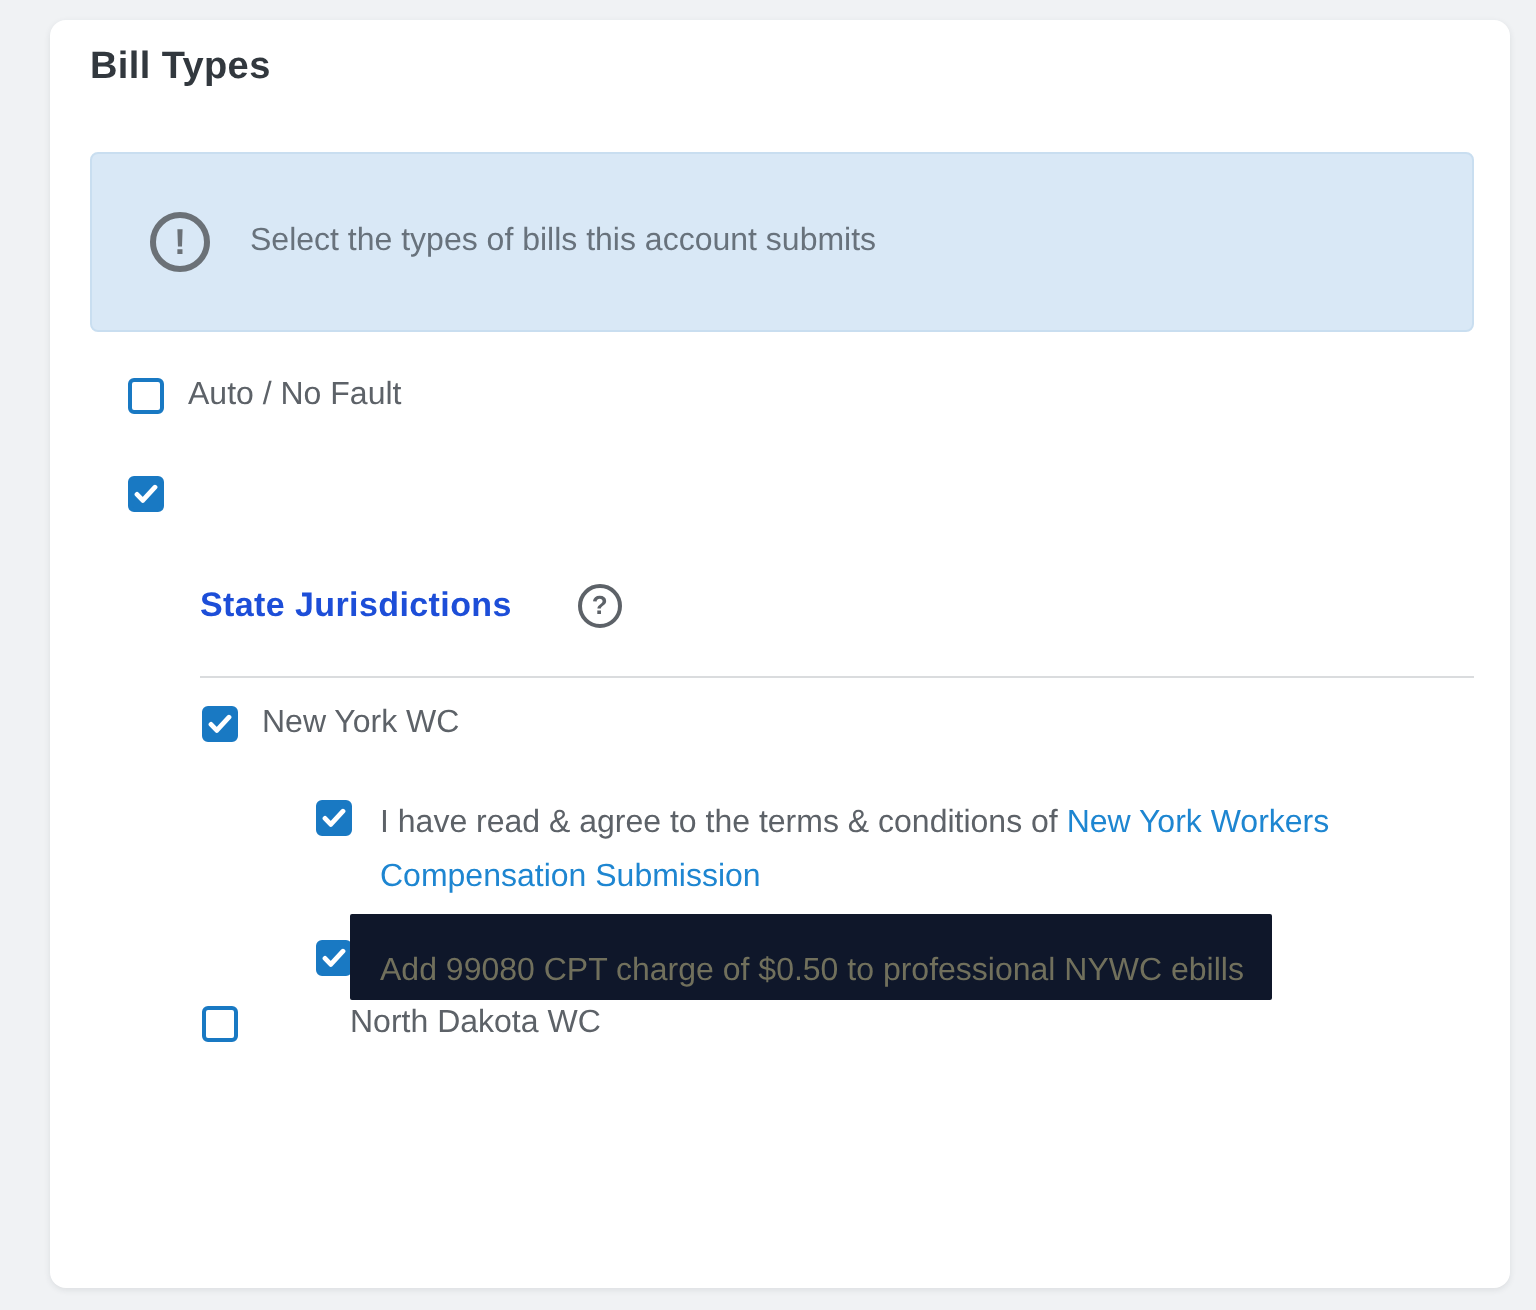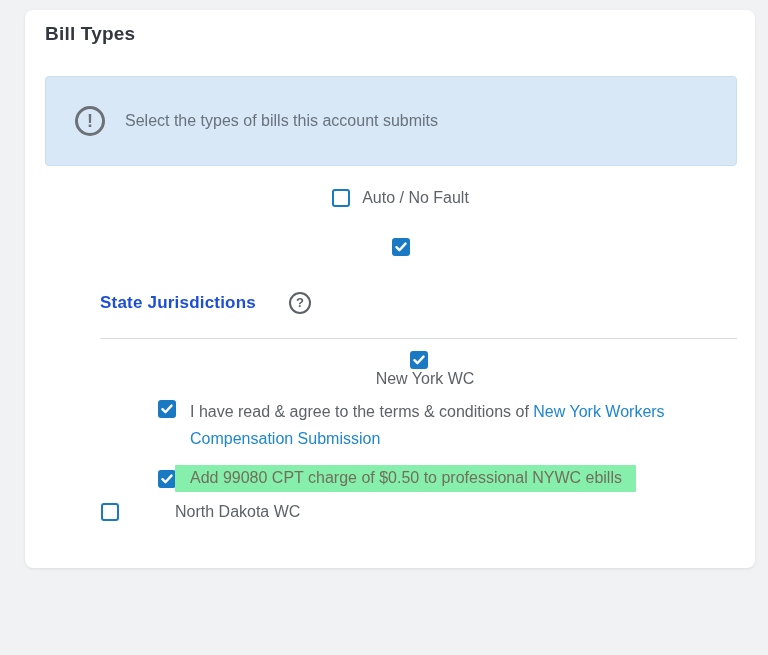--- a/index.html
+++ b/index.html
@@ -5,21 +5,21 @@
   * { box-sizing: border-box; margin: 0; padding: 0; }
   html, body {
     width: 768px; height: 655px;
     background: #f0f2f4;
     font-family: "Liberation Sans", "DejaVu Sans", sans-serif;
     overflow: hidden;
   }
   .card {
     position: relative;
     margin: 10px 13px 0 25px;
-    width: 730px; height: 558px;
+    width: 730px; height: 634px;
     background: #ffffff;
     border-radius: 8px;
     box-shadow: 0 1px 3px rgba(40,50,60,.10);
     padding: 12px 18px 0 20px;
   }
   .page-title {
     font-size: 19px; line-height: 24px;
     font-weight: 700; color: #32383e;
     letter-spacing: .2px;
   }
@@ -59,21 +59,21 @@
   }
   .cb .check { display: none; width: 12px; height: 10px; }
   .cb[data-checked="true"] { background: #1979c3; border-color: #1979c3; }
   .cb[data-checked="true"] .check { display: block; }
   .lbl {
     margin-left: 12px;
     font-size: 16px; line-height: 20px;
     color: #5d6268;
     cursor: default;
   }
-  .lvl0 { margin-left: 19px; justify-content: center; }
+  .lvl0 { margin-left: 19px; }
   .lvl1 { margin-left: 56px; }
   .lvl2 { margin-left: 113px; }
   .row-auto    { margin-top: 21px; height: 22px; }
   .row-workers { margin-top: 27px; height: 22px; }
   .sj-header {
     margin-left: 55px; margin-top: 34px;
     display: flex; align-items: center;
     height: 22px;
   }
   .sj-title {
@@ -88,32 +88,32 @@
     color: #5d6268;
     font-size: 13px; font-weight: 700; line-height: 18px;
     text-align: center;
     cursor: pointer;
   }
   .divider {
     margin-left: 55px; margin-top: 24px;
     border-top: 1px solid #dadcde;
     height: 0;
   }
-  .row-ny { margin-top: 12px; height: 22px; flex-direction: column; }
+  .row-ny { margin-top: 12px; height: 22px; }
   .row-terms { margin-top: 25px; align-items: flex-start; }
   .row-terms .cb { margin-top: 2px; }
   .row-terms .lbl { margin-left: 14px; max-width: 540px; line-height: 27px; }
   .terms-link { color: #1e86d1; cursor: pointer; }
   .row-copy { margin-top: 9px; height: 22px; }
   .row-copy .lbl, .row-add .lbl { margin-left: 14px; }
   .row-add { margin-top: 13px; height: 27px; }
   .row-add .lbl[data-highlighted="true"] {
-    background: #86efac;
+    background: #0f172a;
     margin-left: -1px;
-    padding: 3px 14px 4px 15px;
+    padding: 19px 14px 4px 15px;
     border-radius: 1px;
     color: #71705c;
   }
   .row-nd { margin-top: 9px; height: 22px; gap: 44px; }
 </style>
 </head>
 <body>
 
 <div class="card">
 

